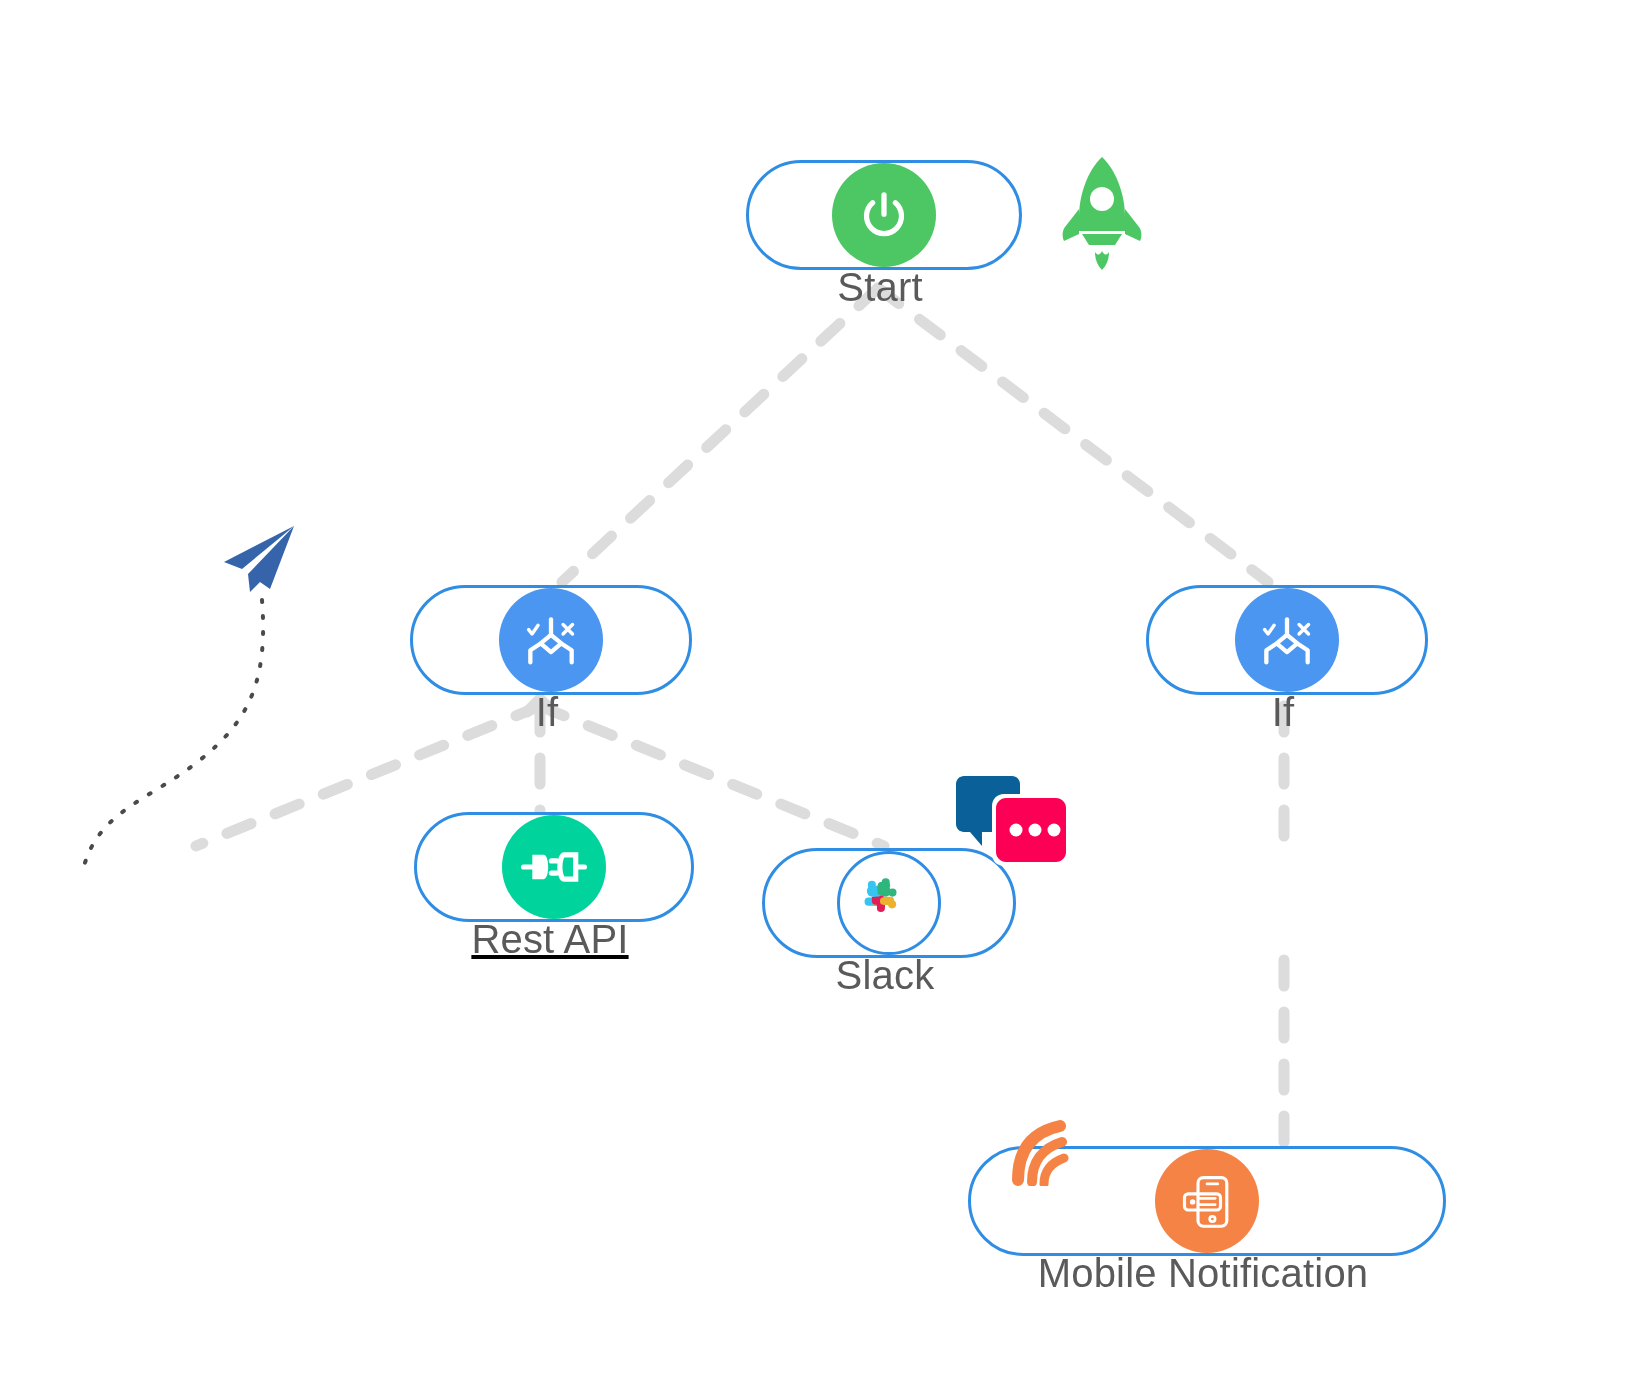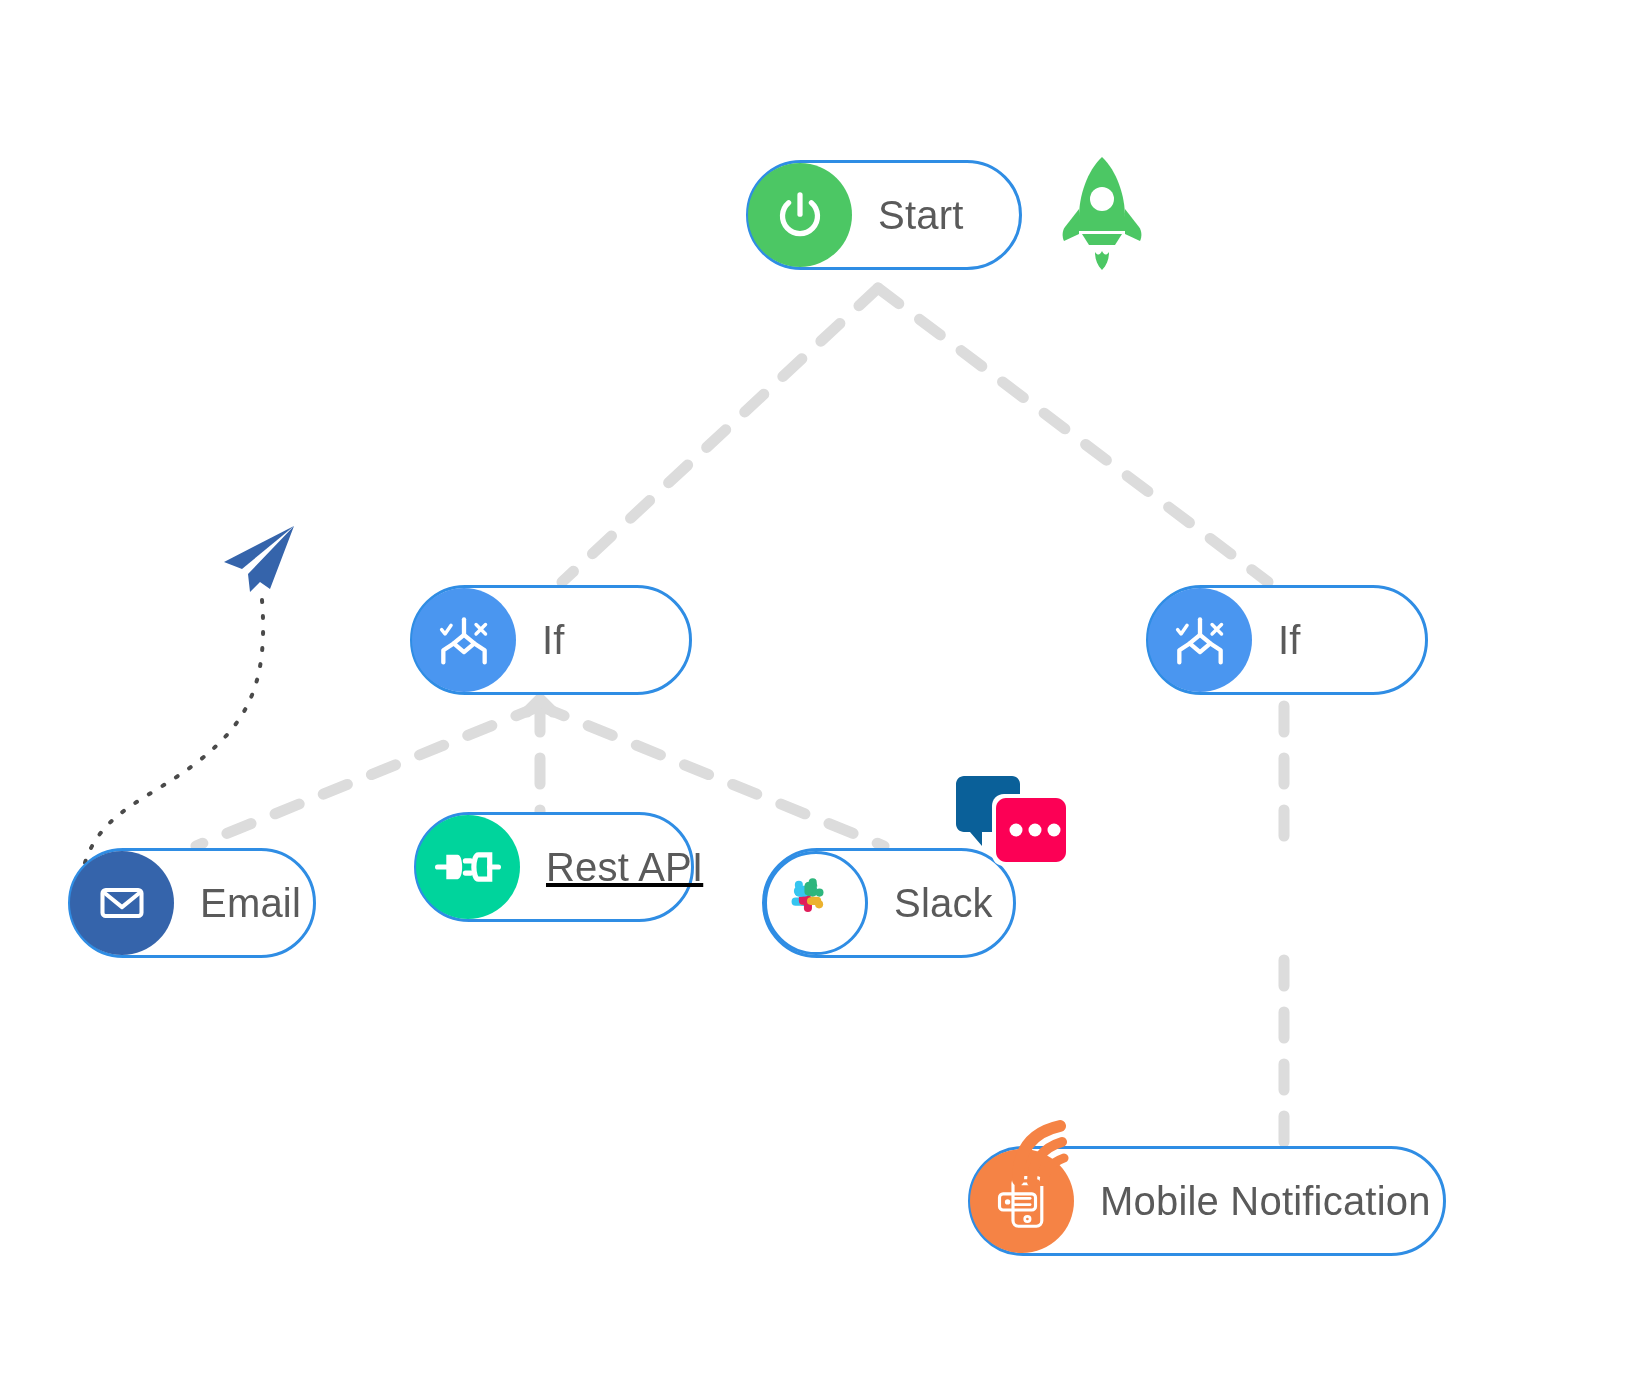--- a/index.html
+++ b/index.html
@@ -29,20 +29,21 @@
     position: absolute;
     display: flex;
     align-items: center;
     box-sizing: border-box;
     height: 110px;
     border: 3px solid #2f8de4;
     border-radius: 55px;
     background: #ffffff;
     padding-left: 0;
     z-index: 5;
+    flex-direction: column;
   }
   .node-icon {
     position: relative;
     flex: 0 0 auto;
     width: 104px;
     height: 104px;
     margin-left: -1px;
     border-radius: 50%;
     display: flex;
     align-items: center;
@@ -190,29 +191,20 @@
         <g stroke="#ffffff" fill="none" stroke-width="4" stroke-linecap="round" stroke-linejoin="round">
           <polyline points="10,20 14,25 21,15"></polyline>
           <line x1="50" y1="14" x2="61" y2="25"></line>
           <line x1="61" y1="14" x2="50" y2="25"></line>
         </g>
       </svg>
     </div>
     <div class="node-label">If</div>
   </div>
 
-  <div class="node" style="left:68px; top:848px; width:248px;">
-    <div class="node-icon icon-email">
-      <svg viewBox="0 0 64 64" width="52" height="52" xmlns="http://www.w3.org/2000/svg">
-        <rect x="8" y="16" width="48" height="32" rx="4" fill="none" stroke="#ffffff" stroke-width="5"></rect>
-        <polyline points="11,20 32,37 53,20" fill="none" stroke="#ffffff" stroke-width="5" stroke-linecap="round" stroke-linejoin="round"></polyline>
-      </svg>
-    </div>
-    <div class="node-label">Email</div>
-  </div>
 
   <div class="node" style="left:414px; top:812px; width:280px;text-decoration:underline;">
     <div class="node-icon icon-rest">
       <svg viewBox="0 0 76 48" width="66" height="42" xmlns="http://www.w3.org/2000/svg">
         <g fill="none" stroke="#ffffff" stroke-width="6" stroke-linecap="round">
           <line x1="3" y1="24" x2="13" y2="24"></line>
           <line x1="63" y1="24" x2="73" y2="24"></line>
           <line x1="35" y1="17" x2="41" y2="17"></line>
           <line x1="35" y1="31" x2="41" y2="31"></line>
         </g>

